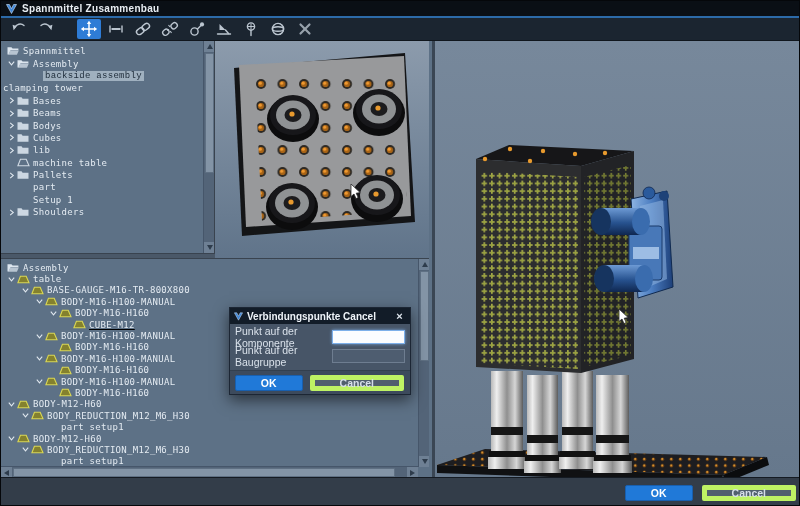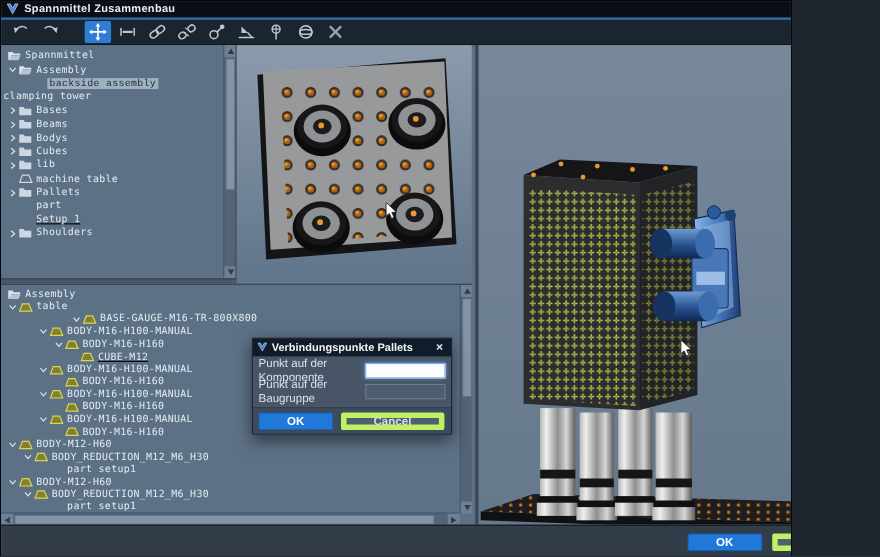--- a/index.html
+++ b/index.html
@@ -1,17 +1,17 @@
 <!DOCTYPE html>
 <html><head>
 <meta charset="utf-8">
 <style>
   html,body{margin:0;padding:0;background:#20262e;}
   *{box-sizing:border-box;}
-  .window{position:relative;width:720px;height:506px;background:#5d7186;overflow:hidden;
+  .window{position:relative;width:800px;height:506px;background:#5d7186;overflow:hidden;
           font-family:"Liberation Sans",sans-serif;border:1px solid #05070a;}
   
   .titlebar{position:absolute;left:0;top:0;width:800px;height:15px;background:#0a0f15;
             display:flex;align-items:center;padding-left:5px;}
   .titlebar .app-title{font:bold 10px "Liberation Sans",sans-serif;color:#e8edf2;margin-left:5px;letter-spacing:.3px;}
   
   .toolbar{position:absolute;left:0;top:15px;width:800px;height:25px;background:#1b2530;
            border-top:2px solid #2c6aa8;border-bottom:1px solid #10161d;
            display:flex;align-items:center;padding-left:6px;}
   .tb-group{display:flex;align-items:center;}
@@ -318,21 +318,21 @@
               <path d="M0.5 2.8 V1.2 H4.5 L5.6 2.8 H11.5 V8.8 H0.5 Z" fill="#ccd7e2"></path>
             </svg>
           </span>
           <span class="tlb">Pallets</span>
         </div>
         <div class="trow" style="padding-left: 6px;">
           <span class="chv"></span>
           <span class="tic"></span>
           <span class="tlb">part</span>
         </div>
-        <div class="trow" style="padding-left: 6px; text-decoration: underline;">
+        <div class="trow" style="padding-left: 6px;">
           <span class="chv"></span>
           <span class="tic"></span>
           <span class="tlb">Setup 1</span>
         </div>
         <div class="trow" style="padding-left: 6px;">
           <span class="chv">
             <svg width="9" height="9" viewBox="0 0 10 10">
               <polyline points="3.5,2 7,5 3.5,8" fill="none" stroke="#dfe7ee" stroke-width="1.2"></polyline>
             </svg>
           </span>
@@ -423,21 +423,21 @@
               <polyline points="2,3 5,6.5 8,3" fill="none" stroke="#dfe7ee" stroke-width="1.2"></polyline>
             </svg>
           </span>
           <span class="tic">
             <svg width="13" height="9" viewBox="0 0 13 9">
               <path d="M3.4 1.2 H9.2 L12 7.8 H0.9 Z" fill="#84812e" stroke="#d9d653" stroke-width="1.1"></path>
             </svg>
           </span>
           <span class="tlb">table</span>
         </div>
-        <div class="trow" style="padding-left: 20px; margin-left: 44px;">
+        <div class="trow" style="padding-left: 20px;">
           <span class="chv">
             <svg width="9" height="9" viewBox="0 0 10 10">
               <polyline points="2,3 5,6.5 8,3" fill="none" stroke="#dfe7ee" stroke-width="1.2"></polyline>
             </svg>
           </span>
           <span class="tic">
             <svg width="13" height="9" viewBox="0 0 13 9">
               <path d="M3.4 1.2 H9.2 L12 7.8 H0.9 Z" fill="#84812e" stroke="#d9d653" stroke-width="1.1"></path>
             </svg>
           </span>
@@ -737,21 +737,21 @@
     </svg>
   </div>
 
   <div class="dialog">
     <div class="dlg-title">
       <span>
         <svg width="9" height="9" viewBox="0 0 11 10">
             <polygon points="0.5,0.5 5.5,9.5 10.5,0.5 7.6,0.5 5.5,4.6 3.4,0.5" fill="#3f86d8" stroke="#bcd3ea" stroke-width="0.7"></polygon>
           </svg>
       </span>
-      <span class="t">Verbindungspunkte Pallets</span>
+      <span class="t">Verbindungspunkte Cancel</span>
       <span class="dlg-close">×</span>
     </div>
     <div class="dlg-body">
       <div class="dlg-row">
         <label>Punkt auf der Komponente</label>
         <input class="dlg-input focused" value="" style="">
       </div>
       <div class="dlg-row">
         <label>Punkt auf der Baugruppe</label>
         <input class="dlg-input" value="" style="">

